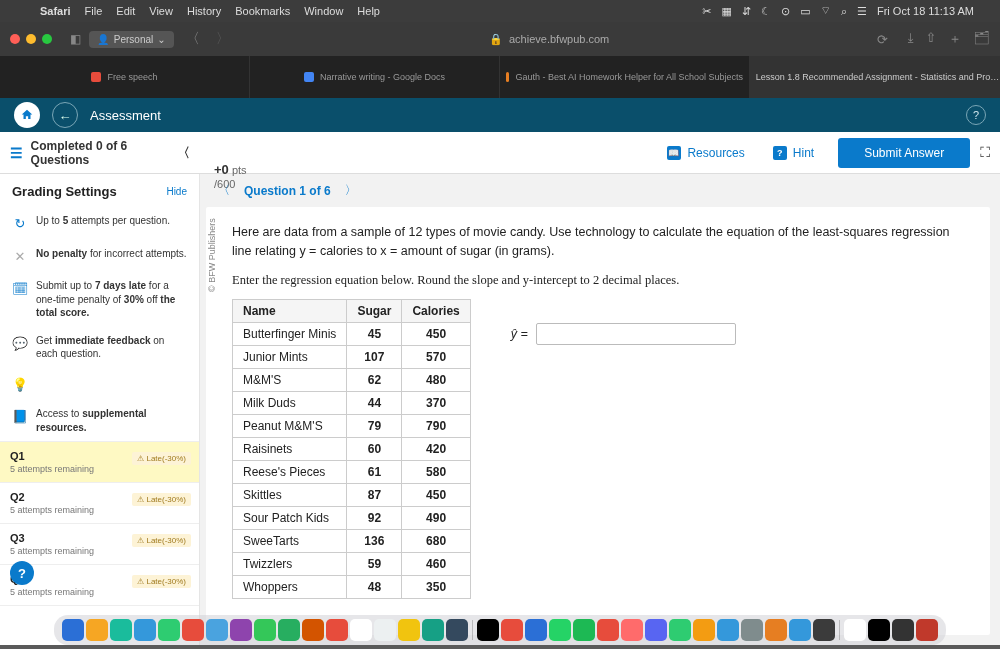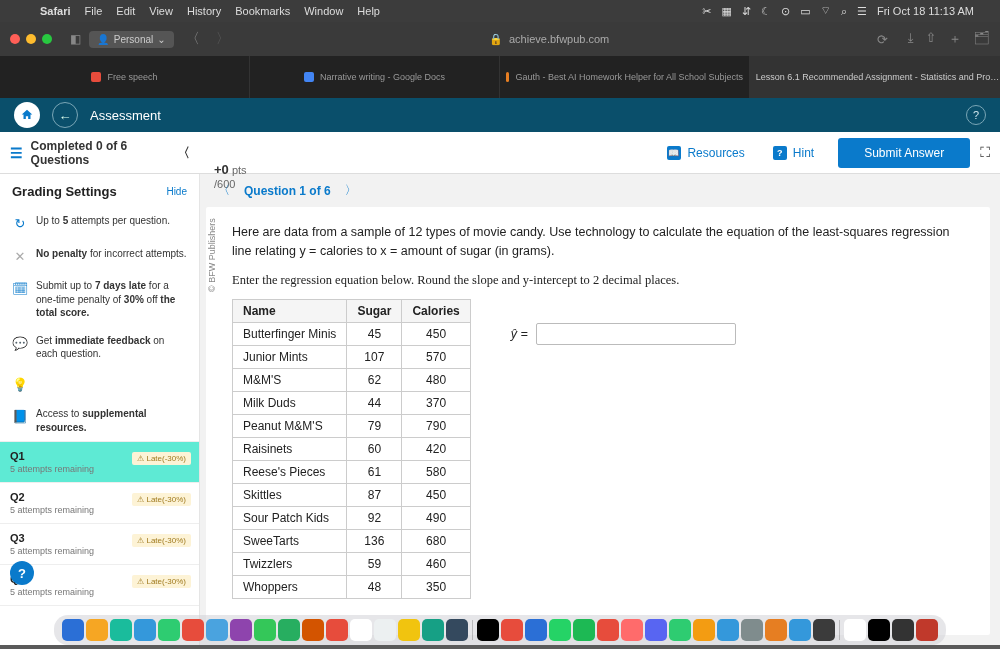--- a/index.html
+++ b/index.html
@@ -62,39 +62,39 @@
 .main { display: flex; height: 471px; background: #f2f2f2; }
 .sidebar { width: 200px; background: #fff; border-right: 1px solid #e5e5e5; display: flex; flex-direction: column; overflow-y: auto; }
 .grading-head { display: flex; align-items: center; justify-content: space-between; padding: 10px 12px 8px; }
 .grading-head h3 { font-size: 13px; font-weight: 700; color: #222; }
 .hide-link { font-size: 10px; color: #0a7acb; }
 .setting-row { display: flex; gap: 8px; padding: 7px 12px; font-size: 10px; color: #333; line-height: 1.35; align-items: flex-start; }
 .setting-row .sic { width: 16px; flex-shrink: 0; color: #0a7acb; font-size: 13px; margin-top: 1px; text-align:center }
 .setting-row .sic.gray { color: #aaa; }
 .qlist { border-top: 1px solid #eee; }
 .qitem { padding: 8px 10px; border-bottom: 1px solid #eee; display: flex; flex-direction: column; gap: 2px; position: relative; }
-.qitem.active { background: #5eead4; justify-content: space-between; }
+.qitem.active { background: #fef9c3; justify-content: space-between; }
 .qitem .qlabel { font-size: 11px; font-weight: 700; color: #222; }
 .qitem .qsub { font-size: 9px; color: #777; }
 .late-badge { position: absolute; right: 8px; top: 10px; background: #fdf3d6; color: #a07b1f; font-size: 8px; padding: 2px 5px; border-radius: 2px; display: flex; align-items: center; gap: 3px; }
 .help-fab { position: absolute; left: 10px; bottom: 64px; width: 24px; height: 24px; background: #0a7acb; color: #fff; border-radius: 50%; display: flex; align-items: center; justify-content: center; font-size: 13px; font-weight: bold; z-index: 5; }
 
 
 .content { flex: 1; display: flex; flex-direction: column; }
 .qnav { padding: 8px 18px; font-size: 12px; display: flex; align-items: center; gap: 14px; }
 .qnav .arrow { color: #0a7acb; font-size: 12px; }
 .qnav .label { color: #0a7acb; font-weight: 600; }
 .question-card { background: #fff; margin: 0 10px 10px 6px; padding: 16px 22px 20px 26px; font-size: 12.5px; color: #222; border-radius: 2px; position: relative; flex: 1; overflow-y: auto; }
 .publisher { position: absolute; left: 6px; top: 80px; transform: rotate(-90deg); transform-origin: left center; font-size: 9px; color: #888; white-space: nowrap; }
 .qtext { line-height: 1.5; margin-bottom: 10px; font-family: Georgia, 'Times New Roman', serif; }
 .layout-row { display: flex; gap: 40px; align-items: flex-start; margin-top: 6px; }
 table.data { border-collapse: collapse; font-size: 12px; }
 table.data th, table.data td { border: 1px solid #ccc; padding: 4px 10px; text-align: left; }
 table.data th { background: #f5f5f5; font-weight: 700; }
-table.data td.num { text-align: center; }
+table.data td.num { text-align: center; font-weight: bold; }
 .answer-box { display: flex; align-items: center; gap: 8px; margin-top: 24px; font-family: Georgia, serif; font-style: italic; }
 .answer-box input { width: 200px; height: 22px; border: 1px solid #bbb; border-radius: 2px; padding: 2px 6px; }
 
 
 .dock { position: absolute; bottom: 4px; left: 50%; transform: translateX(-50%); background: rgba(210,210,215,0.55); border-radius: 14px; padding: 4px 8px; display: flex; gap: 2px; align-items: center; }
 .dock-item { width: 22px; height: 22px; border-radius: 5px; display: inline-block; }
 .dock-sep { width: 1px; height: 20px; background: rgba(0,0,0,.2); margin: 0 2px; }
 </style>
 </head>
 <body>
@@ -156,21 +156,21 @@
   <div class="tab">
       <span class="tab-icon ti-blue"></span>
       <span>Narrative writing - Google Docs</span>
     </div>
   <div class="tab">
       <span class="tab-icon ti-orange"></span>
       <span>Gauth - Best AI Homework Helper for All School Subjects</span>
     </div>
   <div class="tab active">
       <span class="tab-icon ti-darkred"></span>
-      <span>Lesson 6.1 Recommended Assignment - Statistics and Pro…</span>
+      <span>Lesson 1.8 Recommended Assignment - Statistics and Pro…</span>
     </div>
 </div>
 
 <div class="app-header">
   <div class="circle-btn home">
     <svg viewBox="0 0 24 24" fill="#0a7acb">
         <path d="M12 3l9 8h-3v8h-4v-5h-4v5H6v-8H3z"></path>
       </svg>
   </div>
   <div class="circle-btn">←</div>

